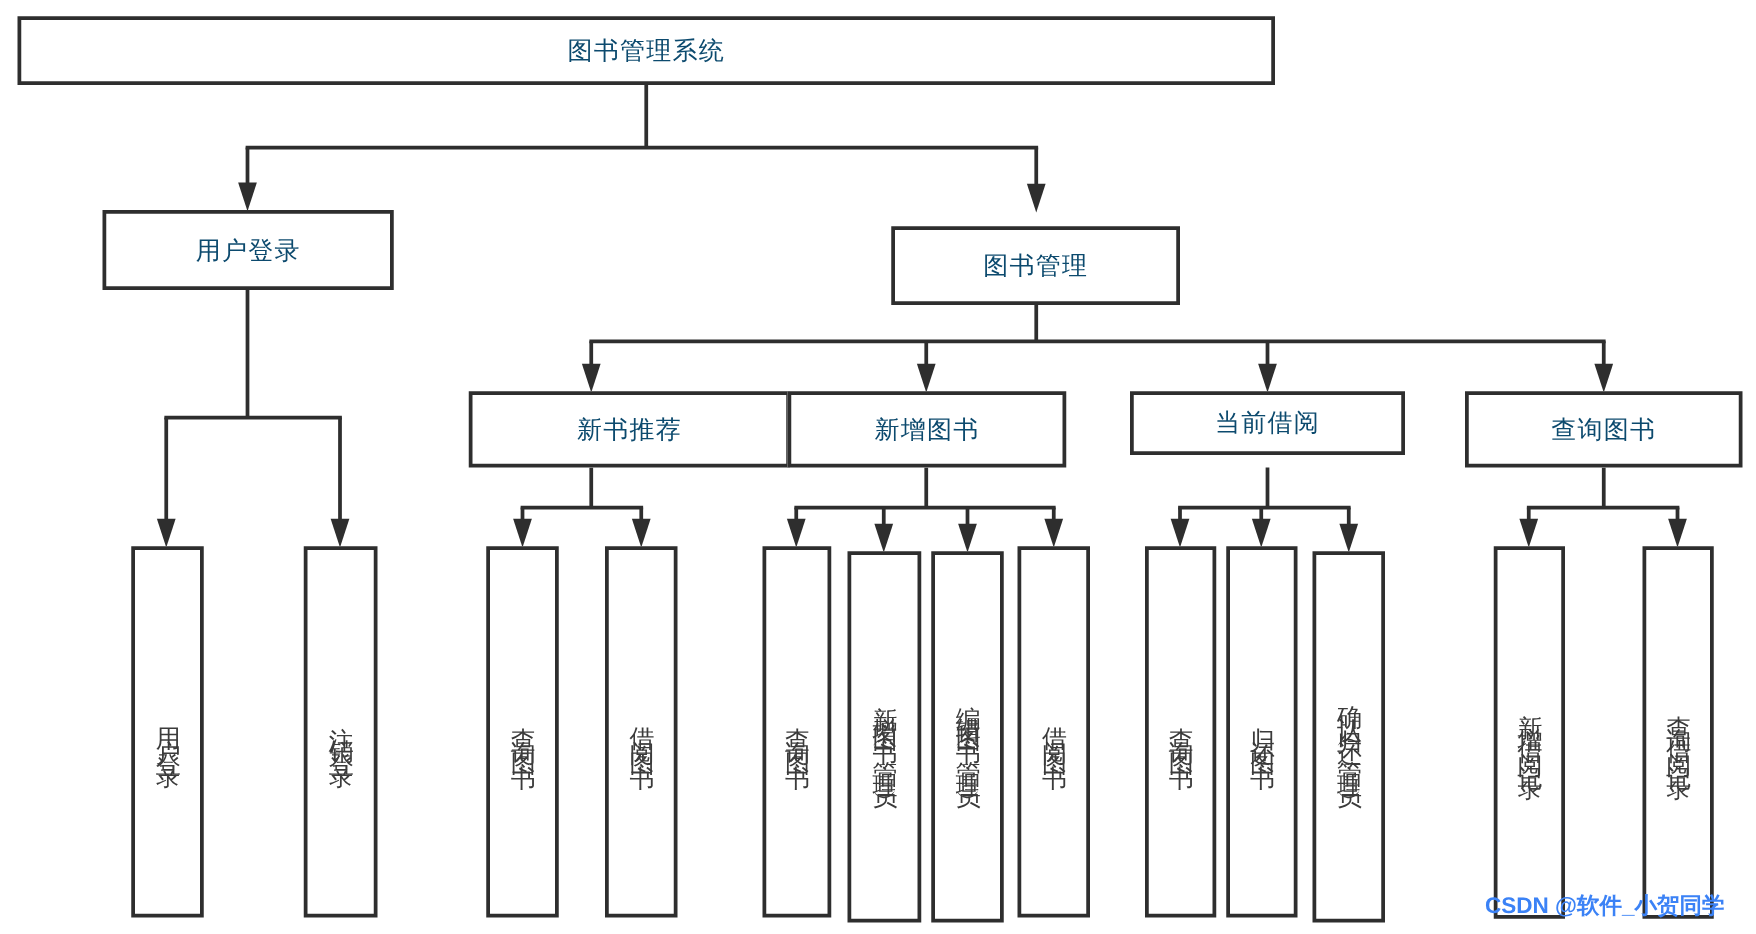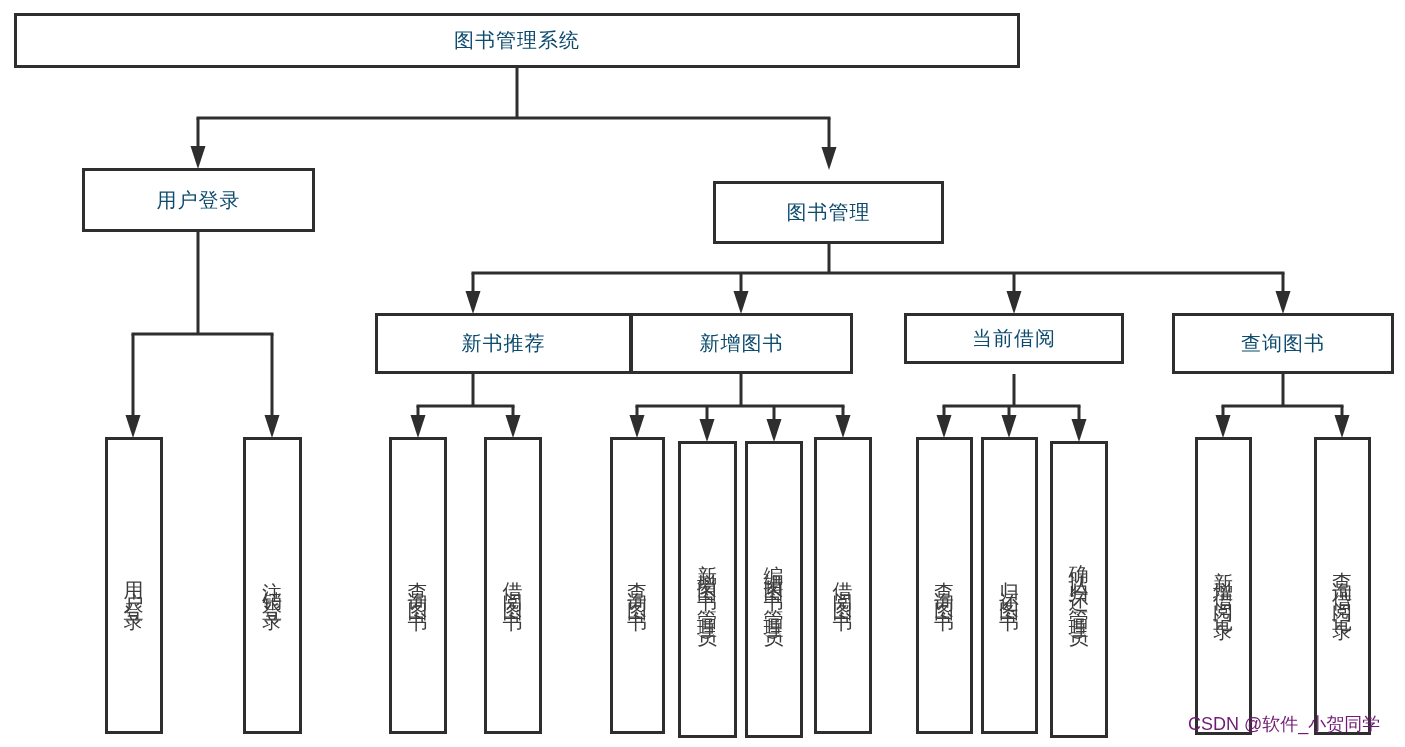--- a/index.html
+++ b/index.html
@@ -46,23 +46,24 @@
     letter-spacing: 10px;
     color: #3b3b3b;
     line-height: 1;
   }
   .leaf.tall .vlbl { letter-spacing: 9px; }
   .watermark {
     position: absolute;
     left: 1188px;
     top: 712px;
     font-size: 18px;
-    color: #701a75;
+    color: #3b82f6;
     white-space: nowrap;
     z-index: 5;
+    font-weight: bold;
   }
 </style>
 </head>
 <body>
 
 <div class="stage">
 
   <svg class="wires" viewBox="0 0 1405 747" aria-hidden="true">
 
     <g>

